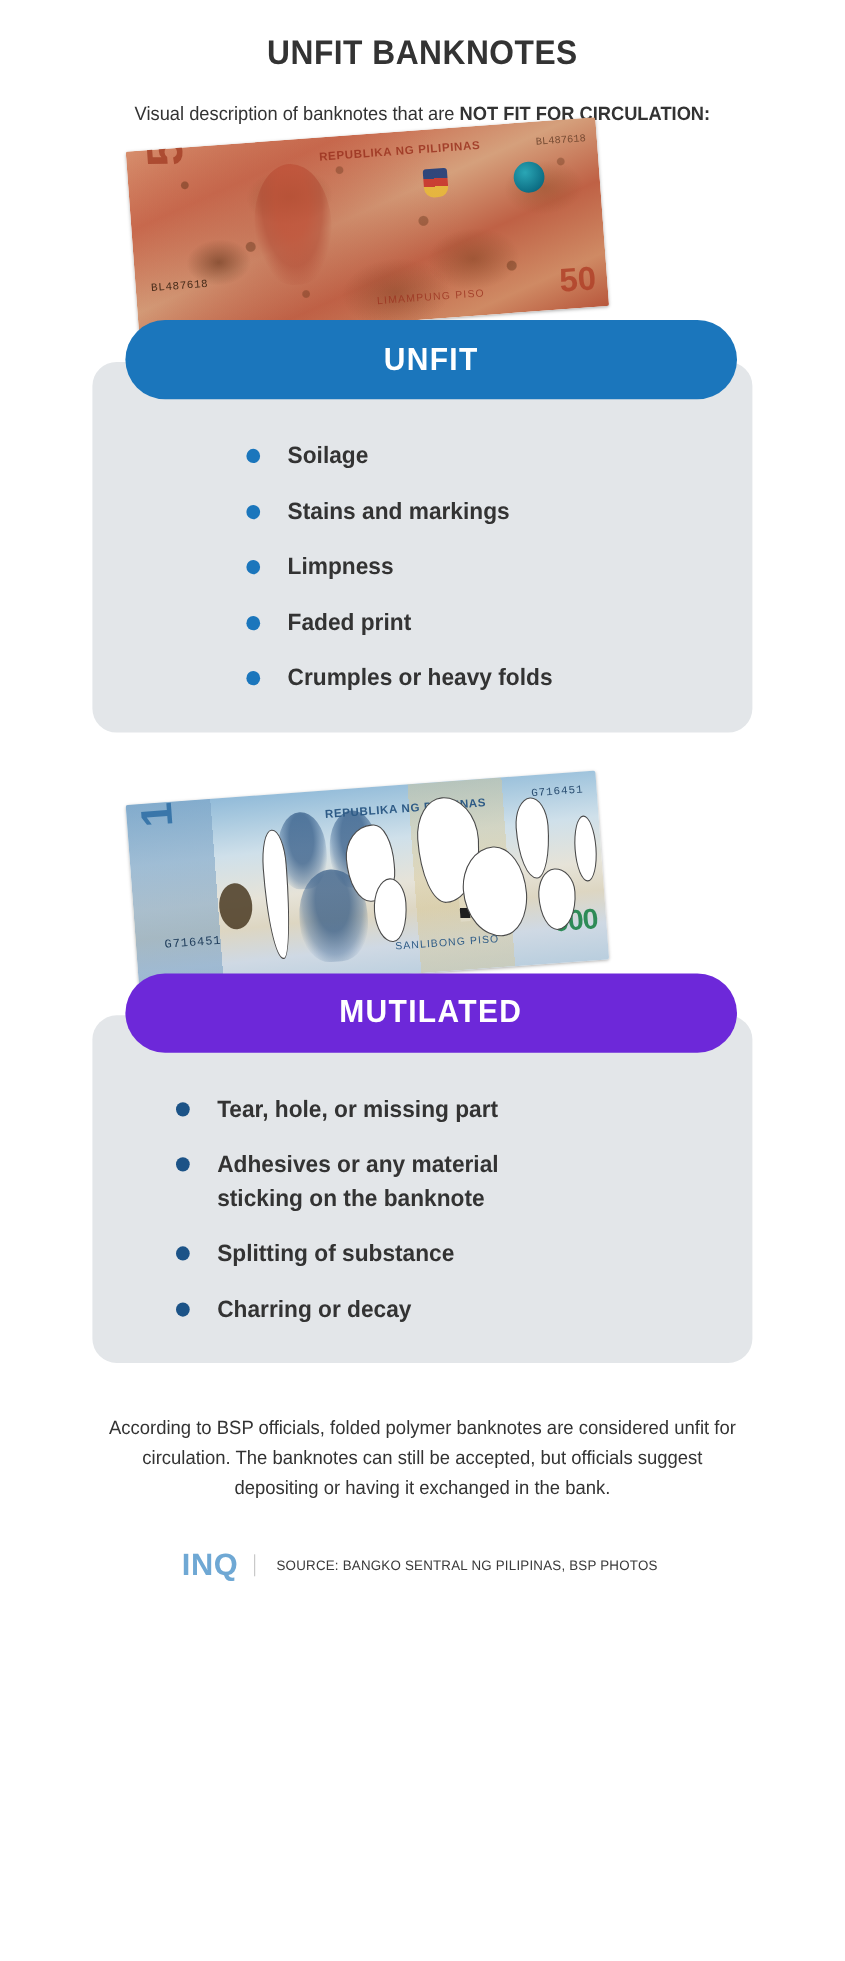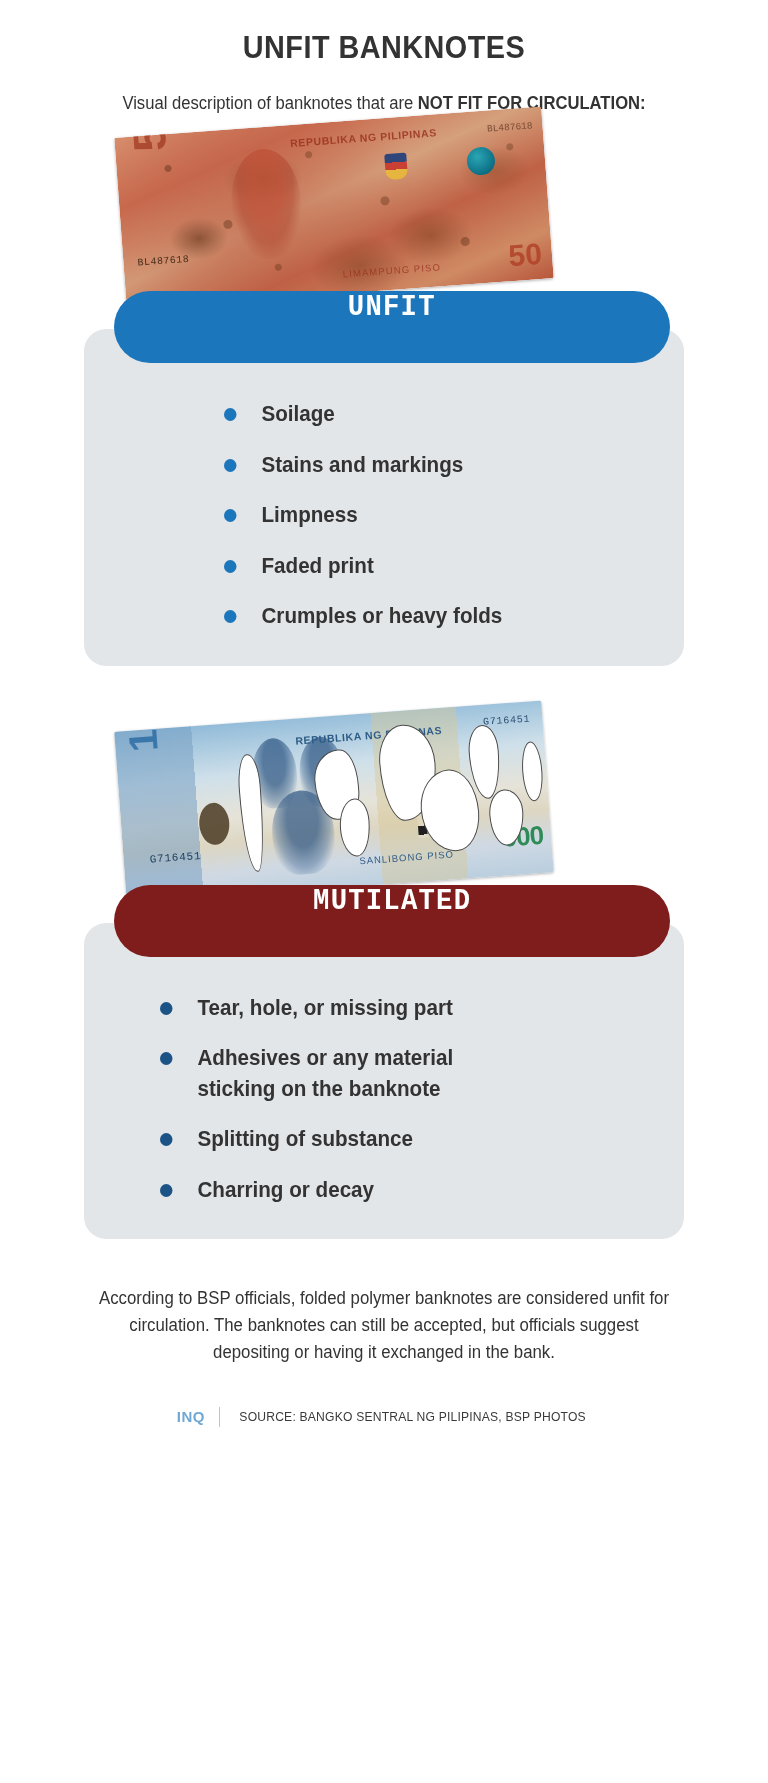--- a/index.html
+++ b/index.html
@@ -264,24 +264,23 @@
   }
 
   .banner {
     position: absolute;
     top: -38px;
     left: 30px;
     width: 556px;
     height: 72px;
     border-radius: 36px;
     display: flex;
-    align-items: flex-start;
+    align-items: center;
     justify-content: center;
     z-index: 2;
-    font-family: Liberation Mono, monospace;
   }
   .banner-label {
     color: #ffffff;
     font-size: 29px;
     font-weight: bold;
     letter-spacing: 1.3px;
     transform: scaleX(0.94);
   }
   .notch {
     position: absolute;
@@ -317,21 +316,21 @@
     margin-right: 26px;
     margin-top: 9px;
   }
 
   
   .unfit .banner { background: #1b76bc; }
   .unfit .notch  { border-bottom: 19px solid #1b76bc; }
   .unfit .dot    { background: #1b76bc; }
 
   
-  .mutilated .banner { background: #7f1d1d; }
+  .mutilated .banner { background: #6d28d9; }
   .mutilated .notch  { border-bottom: 19px solid #1c5387; }
   .mutilated .dot    { background: #1c5387; }
 
   
   .footnote {
     margin: 46px auto 0 auto;
     width: 600px;
     text-align: center;
     font-size: 17.5px;
     line-height: 1.55;
@@ -341,21 +340,21 @@
 
   .source-row {
     margin: 40px auto 0 auto;
     width: 600px;
     display: flex;
     align-items: center;
     justify-content: center;
     gap: 14px;
   }
   .inq-logo {
-    font-size: 15px;
+    font-size: 28px;
     font-weight: bold;
     color: #6fa8d4;
     letter-spacing: 0.5px;
   }
   .divider {
     width: 1px;
     height: 20px;
     background: #c4c4c4;
   }
   .source-text {

